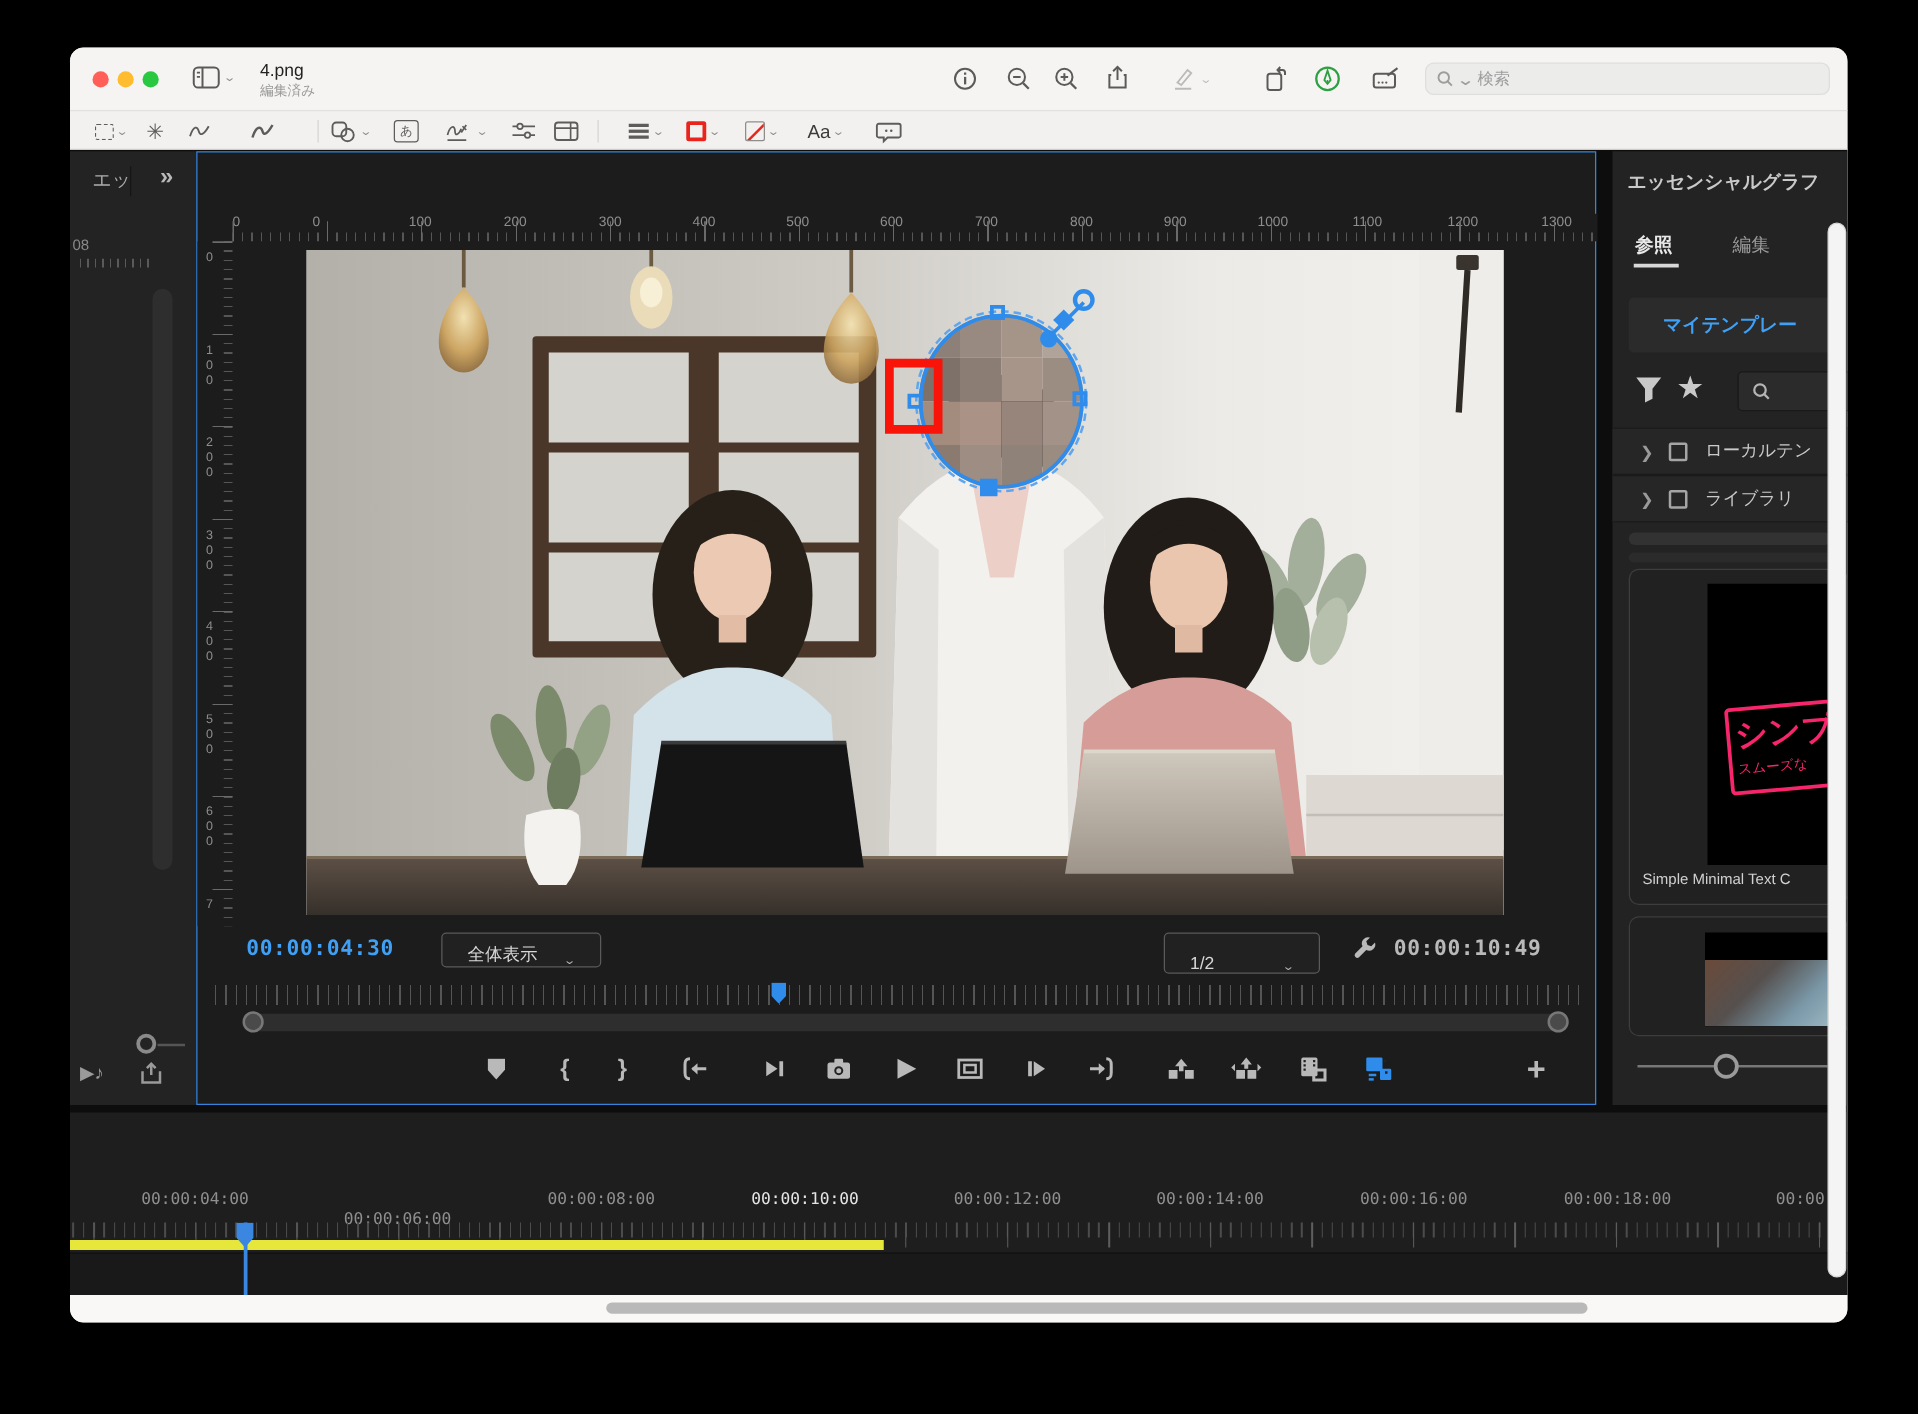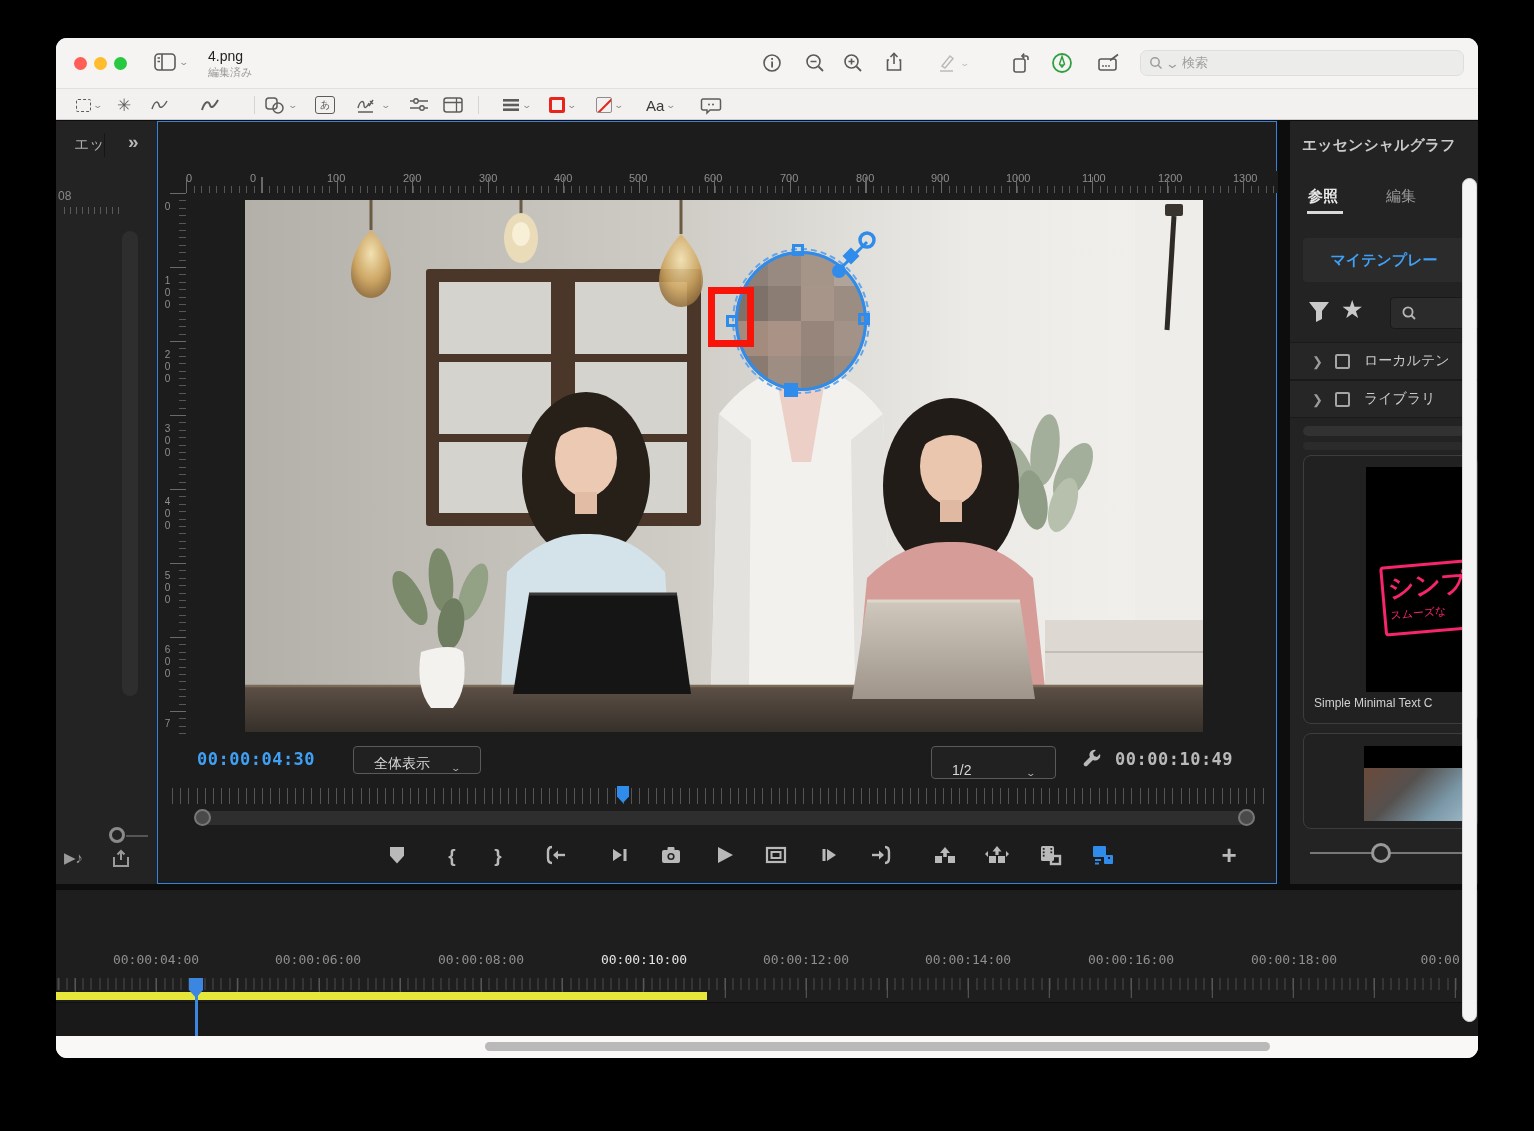--- a/index.html
+++ b/index.html
@@ -568,21 +568,21 @@
           <div class="abs" style="left:0;top:22px;width:99px;height:53px;background:linear-gradient(135deg,#6b4a3a 0%,#55504e 40%,#7a98a8 75%,#9ab4c0 100%)"></div>
         </div>
       </div>
 
       <div class="abs" style="left:20px;top:731px;width:152px;height:2px;background:#777"></div>
       <div class="abs" style="left:81px;top:722px;width:20px;height:20px;border:3.5px solid #9a9a9a;border-radius:50%;background:#262626"></div>
     </div>
 
     <div class="panel" style="left:0;top:770px;width:1422px;height:146px;background:#1e1e1e">
       <div class="abs" style="left:100px;top:62px;transform:translateX(-50%);font-size:13px;color:#8f8f8f;font-family:'DejaVu Sans Mono',monospace">00:00:04:00</div>
-      <div class="abs" style="left:262px;top:62px;transform:translateX(-50%);font-size:13px;color:#8f8f8f;font-family:'DejaVu Sans Mono',monospace">00:00:06:00</div>
+      <div class="abs" style="left:262px;top:78px;transform:translateX(-50%);font-size:13px;color:#8f8f8f;font-family:'DejaVu Sans Mono',monospace">00:00:06:00</div>
       <div class="abs" style="left:425px;top:62px;transform:translateX(-50%);font-size:13px;color:#8f8f8f;font-family:'DejaVu Sans Mono',monospace">00:00:08:00</div>
       <div class="abs" style="left:588px;top:62px;transform:translateX(-50%);font-size:13px;color:#e5e5e5;font-family:'DejaVu Sans Mono',monospace">00:00:10:00</div>
       <div class="abs" style="left:750px;top:62px;transform:translateX(-50%);font-size:13px;color:#8f8f8f;font-family:'DejaVu Sans Mono',monospace">00:00:12:00</div>
       <div class="abs" style="left:912px;top:62px;transform:translateX(-50%);font-size:13px;color:#8f8f8f;font-family:'DejaVu Sans Mono',monospace">00:00:14:00</div>
       <div class="abs" style="left:1075px;top:62px;transform:translateX(-50%);font-size:13px;color:#8f8f8f;font-family:'DejaVu Sans Mono',monospace">00:00:16:00</div>
       <div class="abs" style="left:1238px;top:62px;transform:translateX(-50%);font-size:13px;color:#8f8f8f;font-family:'DejaVu Sans Mono',monospace">00:00:18:00</div>
       <div class="abs" style="left:1392px;top:62px;transform:translateX(-50%);font-size:13px;color:#8f8f8f;font-family:'DejaVu Sans Mono',monospace">00:00:2</div>
       <div class="abs" style="left:0;top:88px;width:1422px;height:12px;background:repeating-linear-gradient(90deg,#4c4c4c 0 1px,transparent 1px 8.12px);background-position-x:2.5px"></div>
       <div class="abs" style="left:0;top:88px;width:1422px;height:20px;background:repeating-linear-gradient(90deg,#5e5e5e 0 1px,transparent 1px 81.2px);background-position-x:18.8px"></div>
       <div class="abs" style="left:0;top:102px;width:651px;height:8px;background:#e6e73a"></div>

